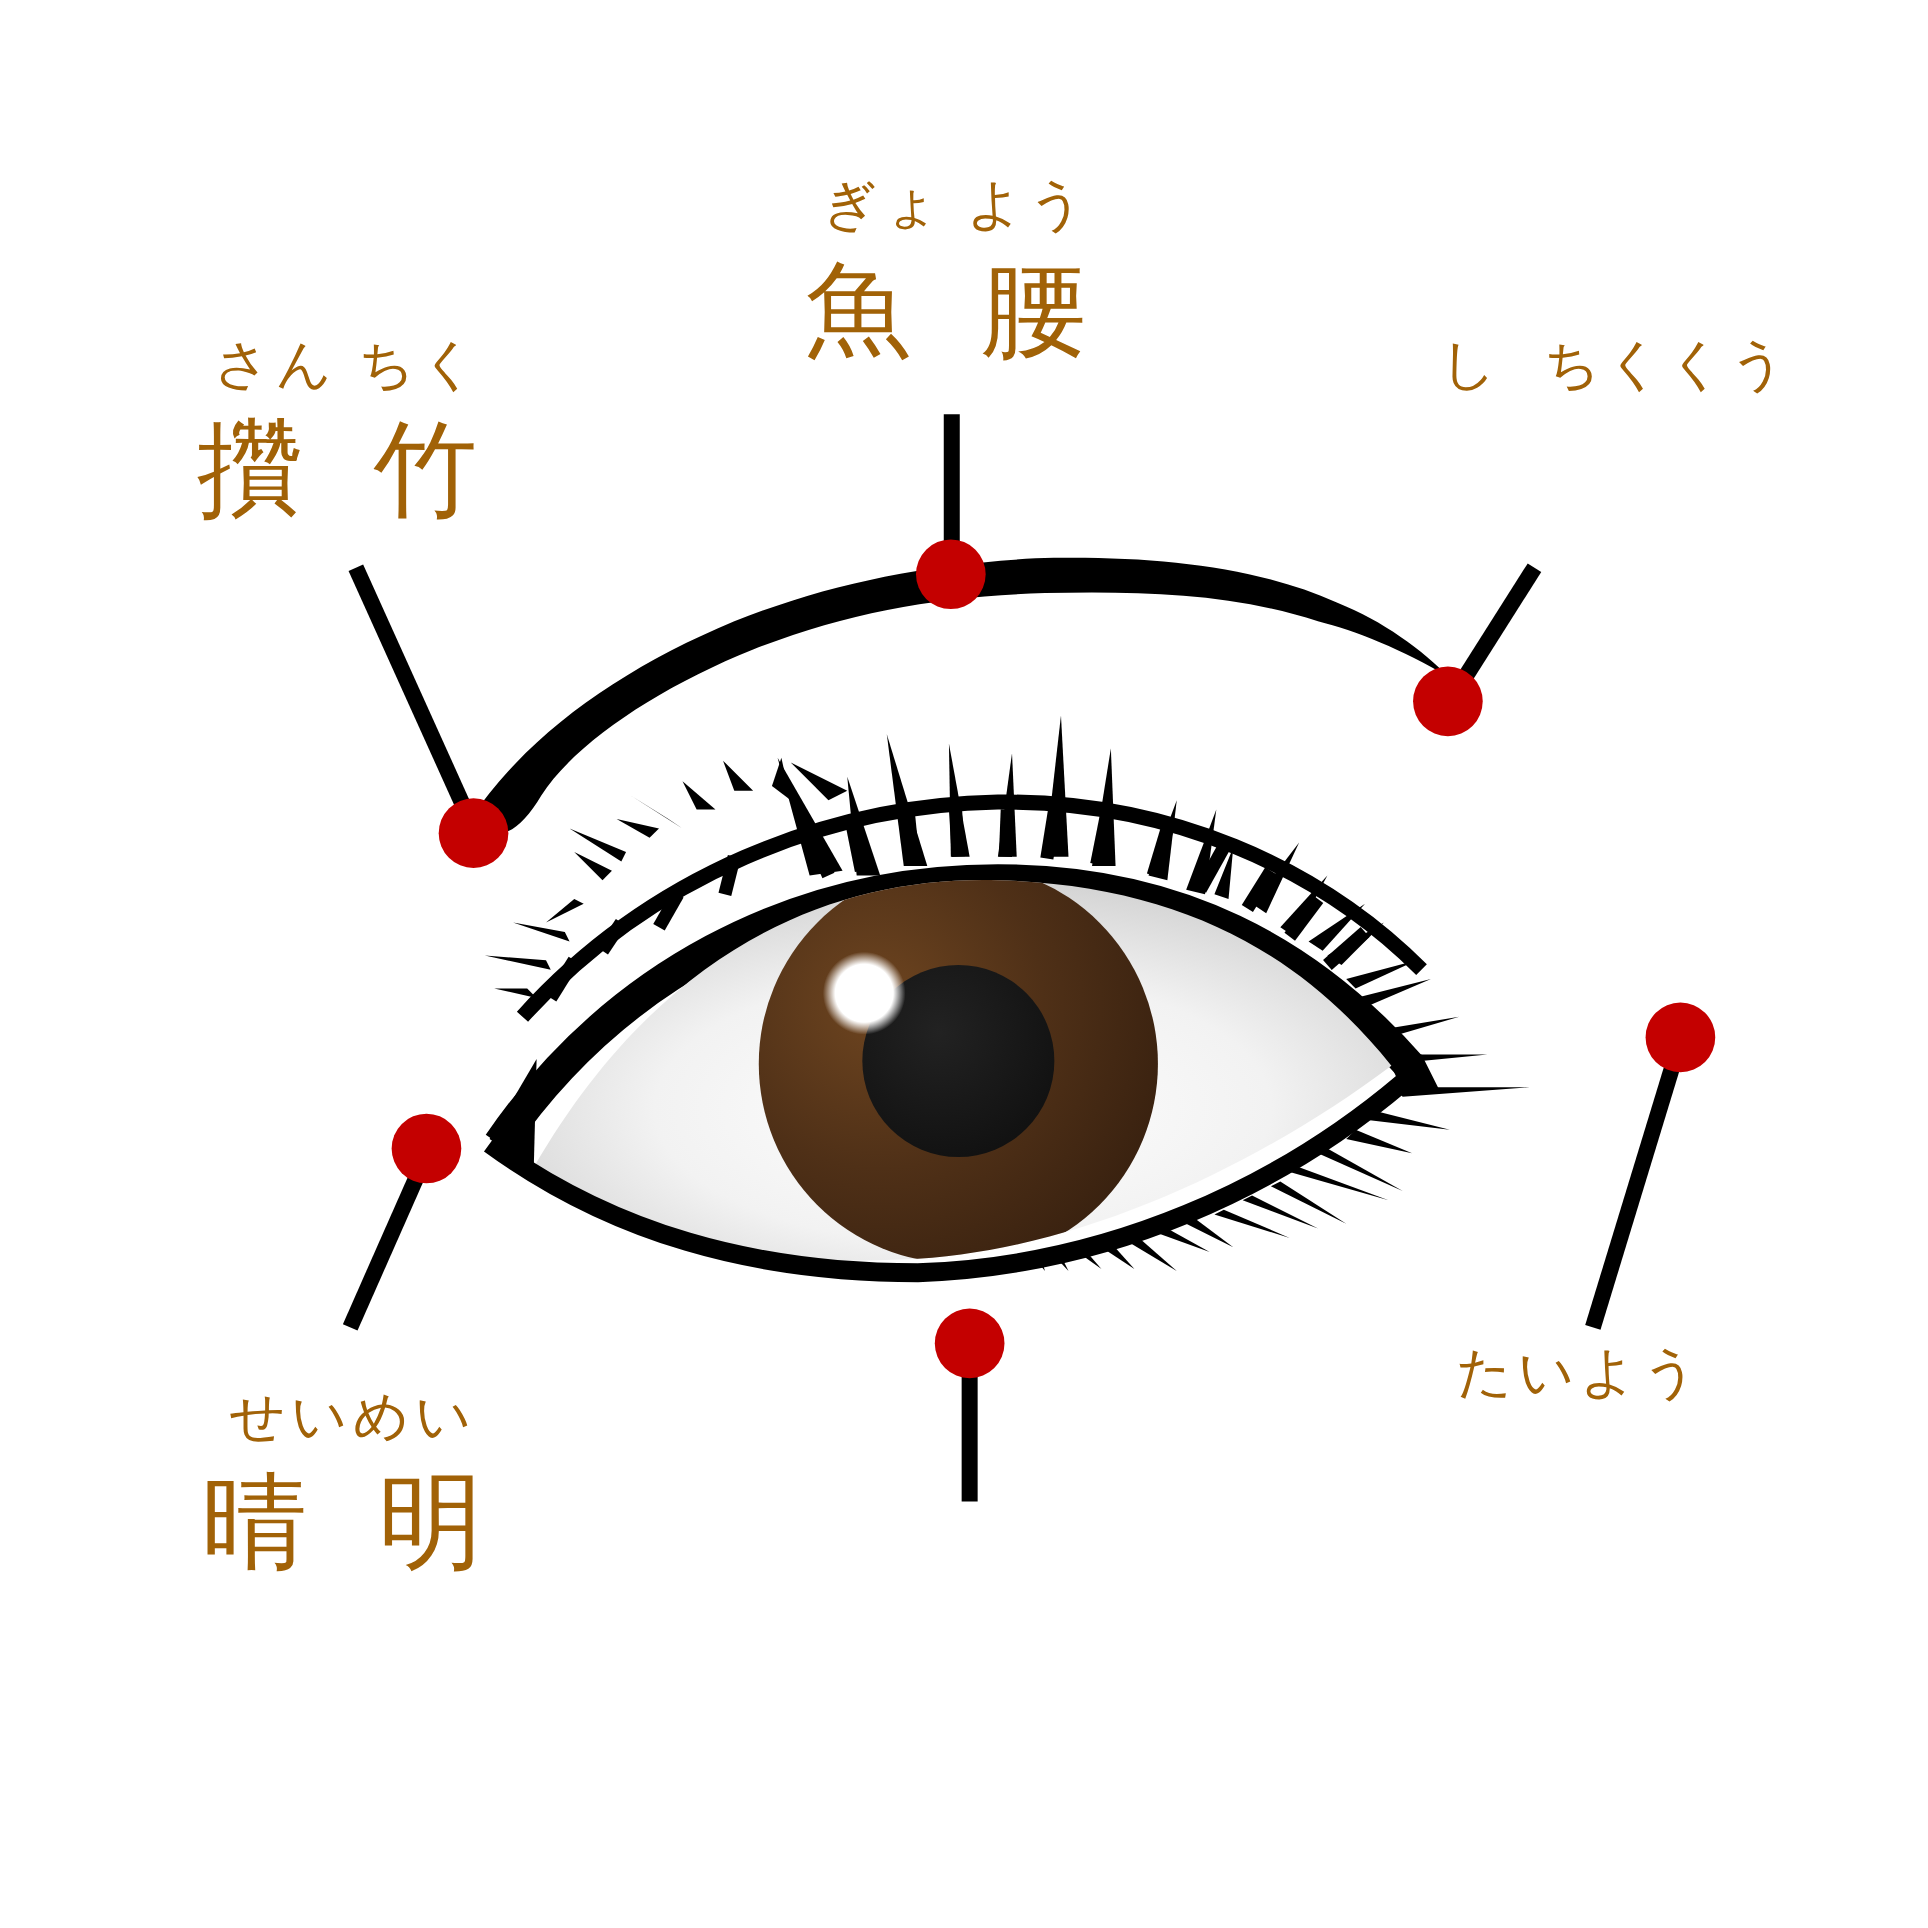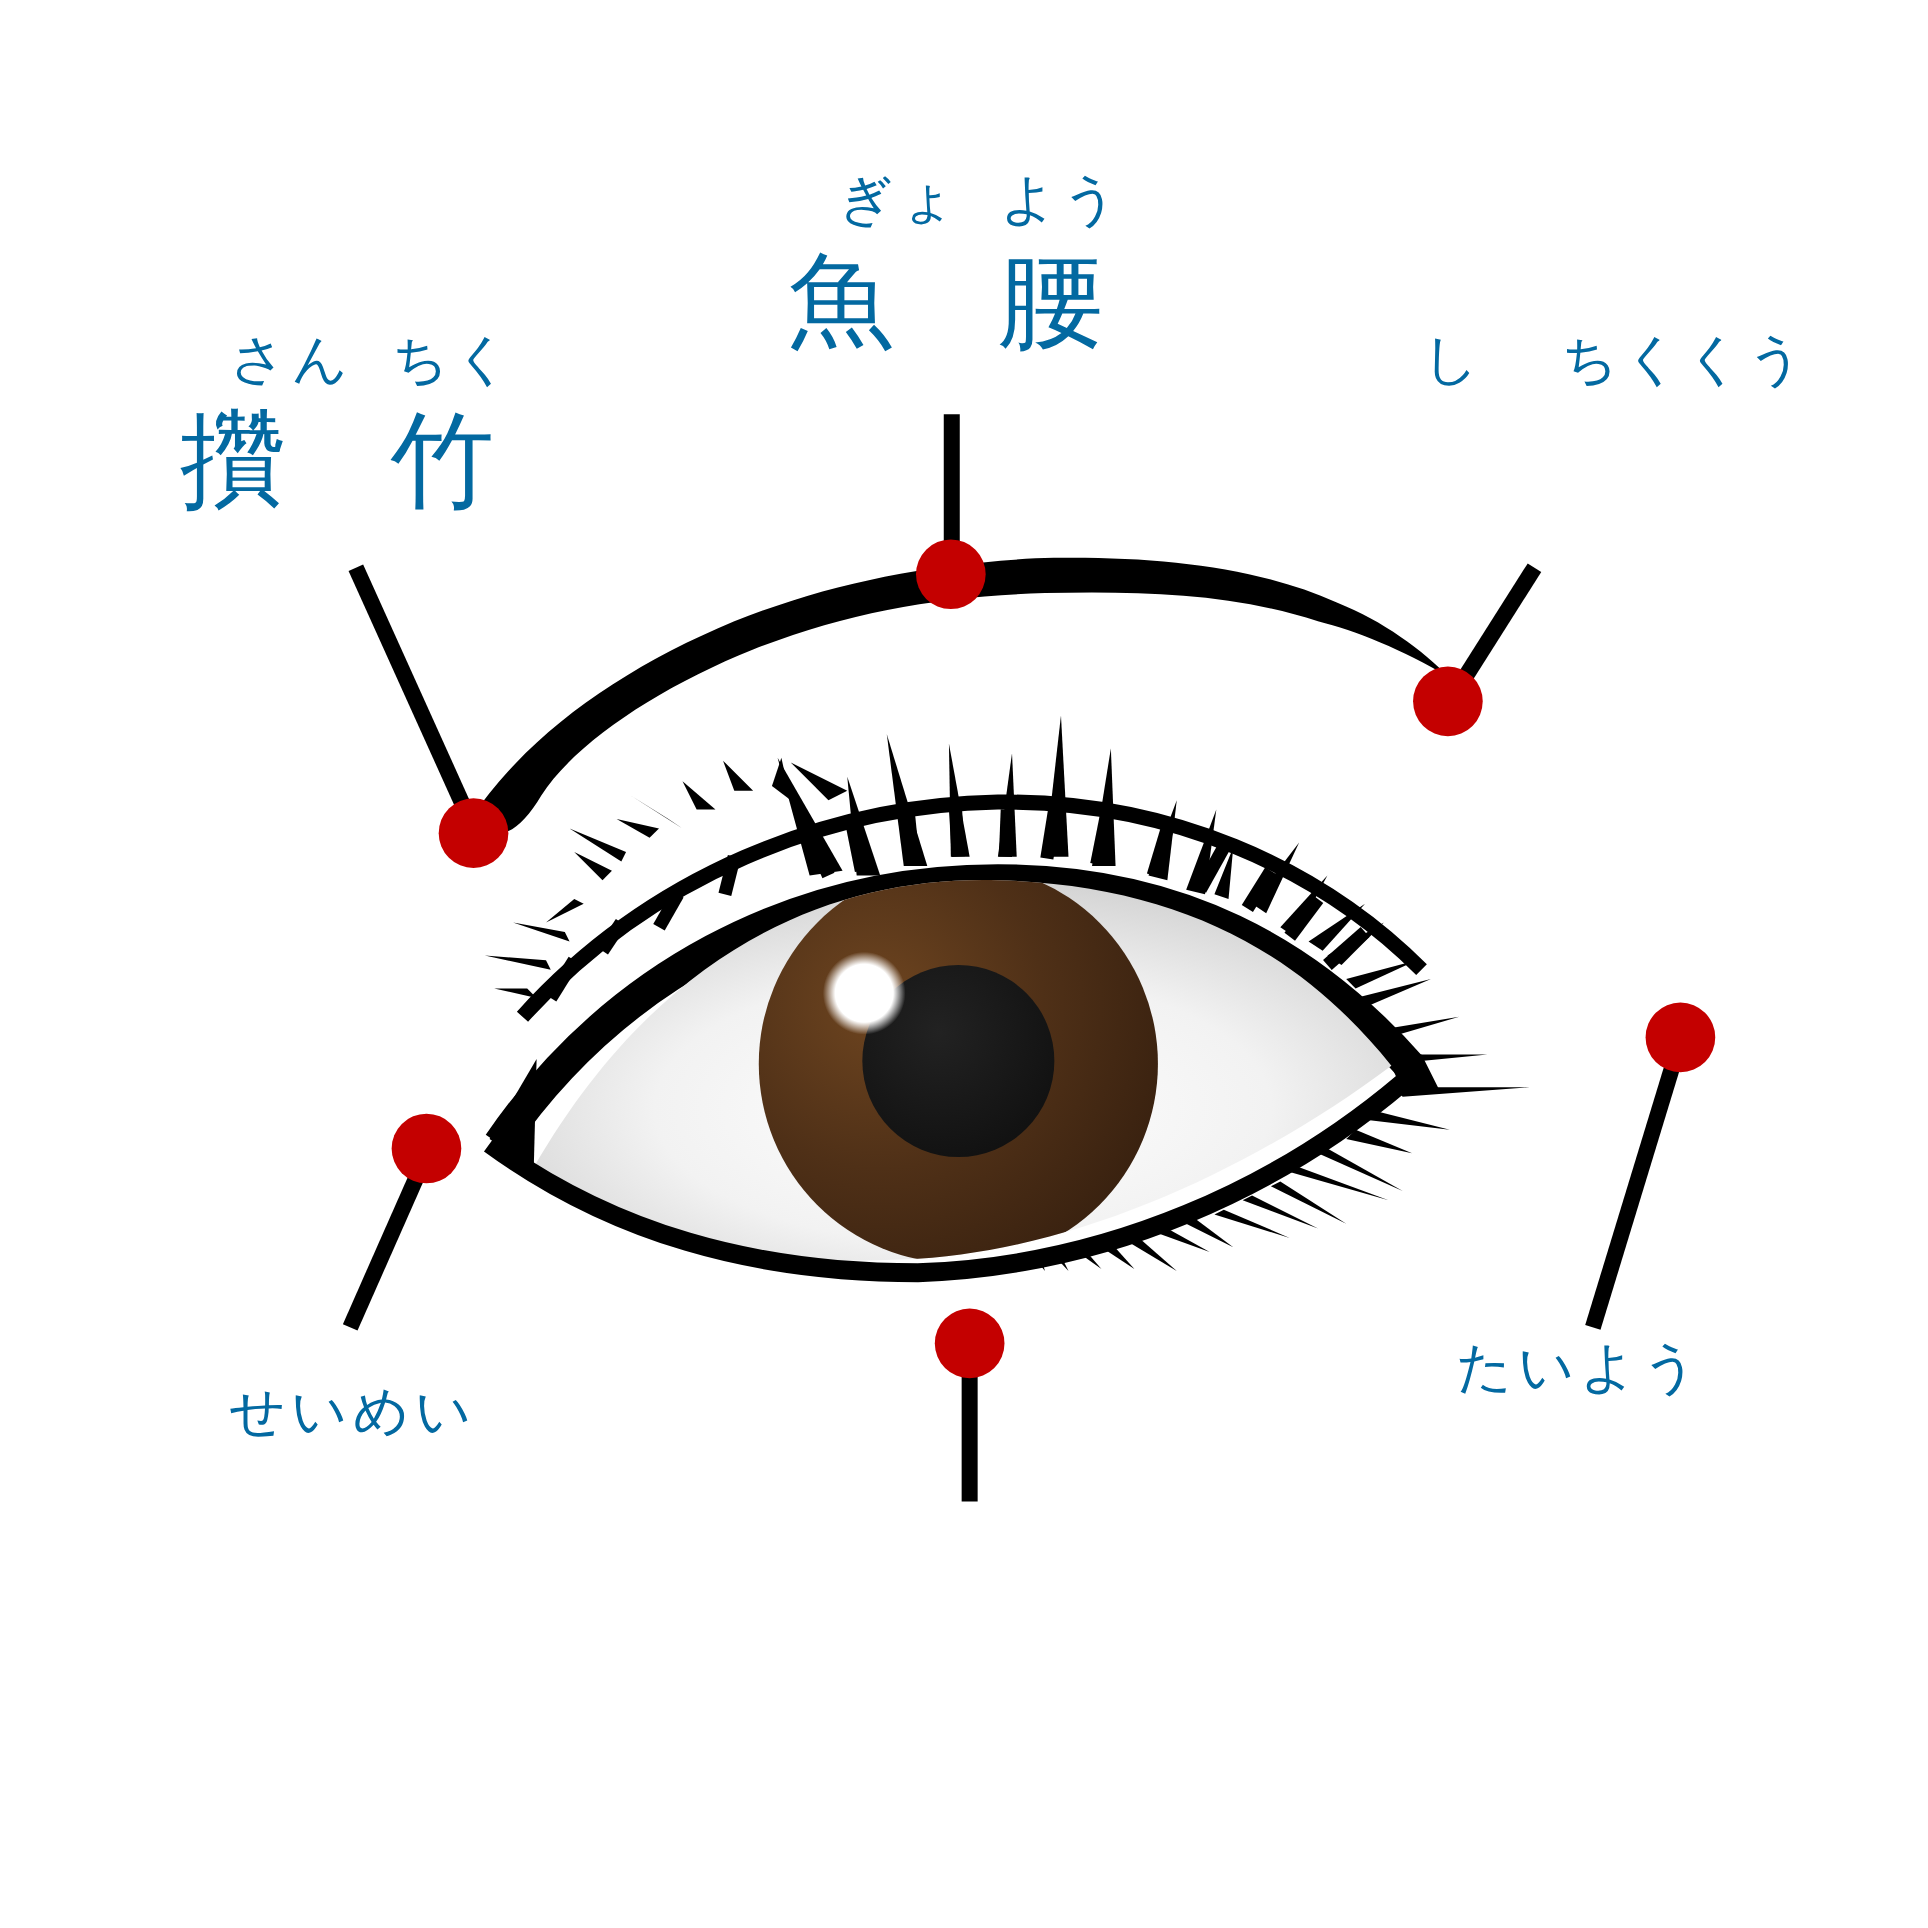--- a/index.html
+++ b/index.html
@@ -1,22 +1,22 @@
 <!DOCTYPE html>
 <html style="font-size:15px"><head>
   <meta charset="utf-8">
   <style>
     html, body { margin: 0; padding: 0; background: #ffffff; }
     body { width: 1928px; height: 1928px; position: relative; overflow: hidden; }
     #stage { position: absolute; left: 0; top: 0; width: 1928px; height: 1928px; }
     .label {
       position: absolute;
-      text-align: right;
-      color: #0369a1;
-      font-family: Liberation Mono, monospace;
+      text-align: center;
+      color: #a16207;
+      font-family: Liberation Sans, sans-serif;
       white-space: nowrap;
       transform: translateX(-50%);
     }
     .label .ruby {
       display: block;
       font-size: 55px;
       line-height: 60px;
       letter-spacing: 5.6px;
     }
     .label .kanji {
@@ -176,20 +176,21 @@
     <span class="ruby">さん ちく</span>
     <span class="kanji">攢 竹</span>
   </div>
 
   <div class="label" style="left:1616px; top:334px;">
     <span class="ruby" style="white-space:pre;">し  ちくくう</span>
   </div>
 
   <div class="label" style="left:353px; top:1386px;">
     <span class="ruby">せいめい</span>
+    <span class="kanji">晴 明</span>
   </div>
 
   <div class="label" style="left:1580px; top:1342px;">
     <span class="ruby">たいよう</span>
   </div>
 
 
 </div>
 
 

